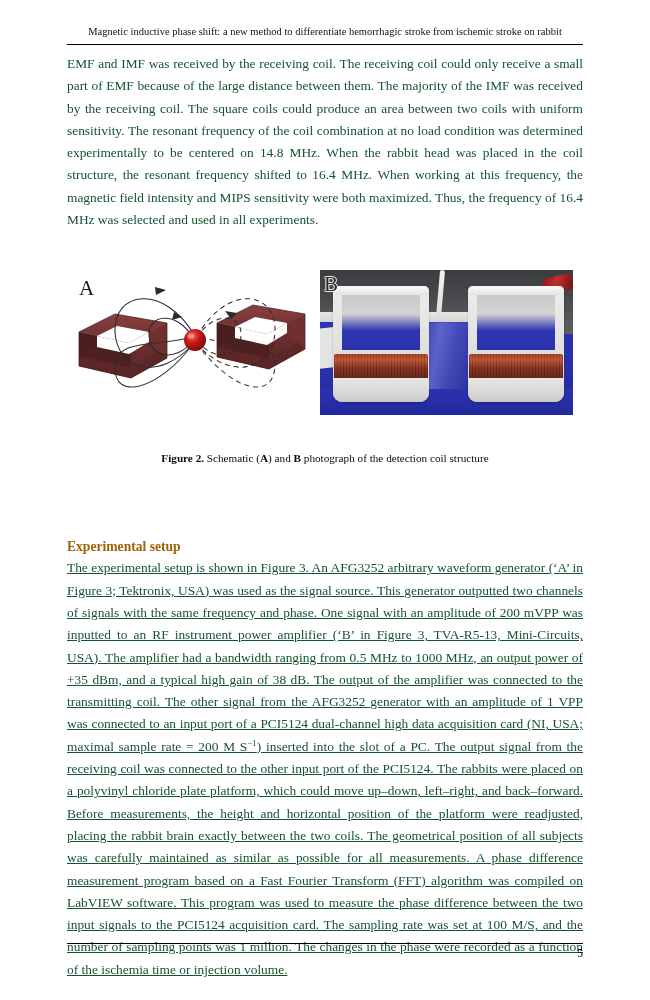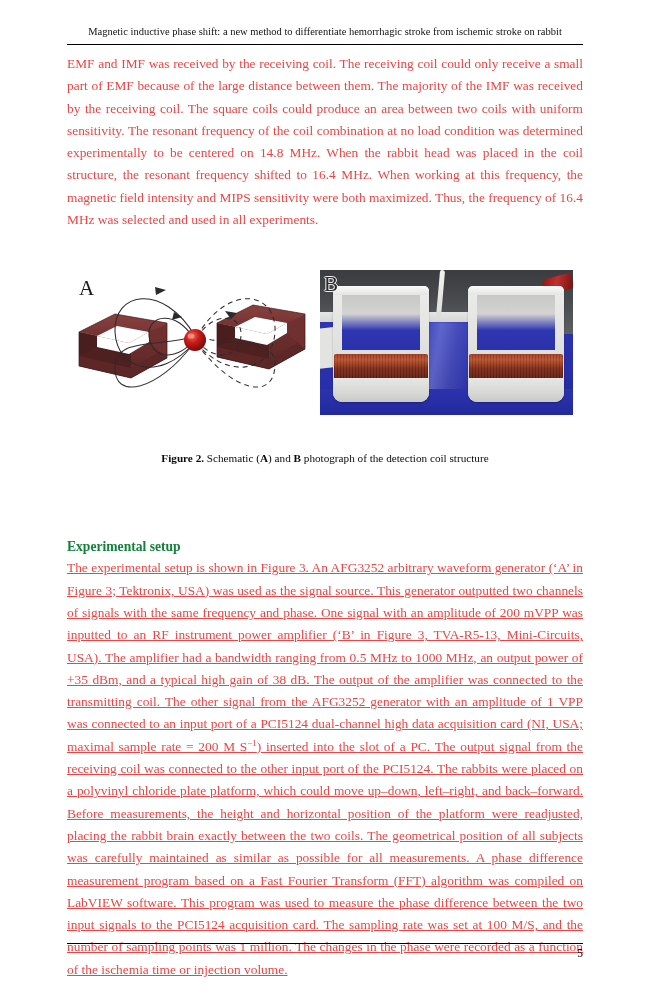--- a/index.html
+++ b/index.html
@@ -44,21 +44,21 @@
     width: 100%;
   }
 
   
   p.body {
     font-size: 13.4px;
     line-height: 22.3px;
     text-align: justify;
     text-justify: inter-word;
     margin: 0;
-    color: #ef4444;
+    color: #14532d;
     hyphens: none;
   }
   .para-1 { margin-top: 17px; }
 
   sup.exp {
     font-size: 9px;
     vertical-align: super;
     line-height: 0;
   }
 
@@ -226,21 +226,21 @@
     color: #0b0b0b;
   }
   .figure-caption b { font-weight: bold; }
 
   
   h2.section-head {
     font-size: 13.6px;
     font-weight: bold;
     margin: 0;
     line-height: 20px;
-    color: #15803d;
+    color: #a16207;
   }
   .head-spacer { height: 71px; }
 
   .para-2 { margin-top: 20px; text-decoration: underline; }
 
   
   .footer {
     position: absolute;
     left: 67px;
     top: 943px;

